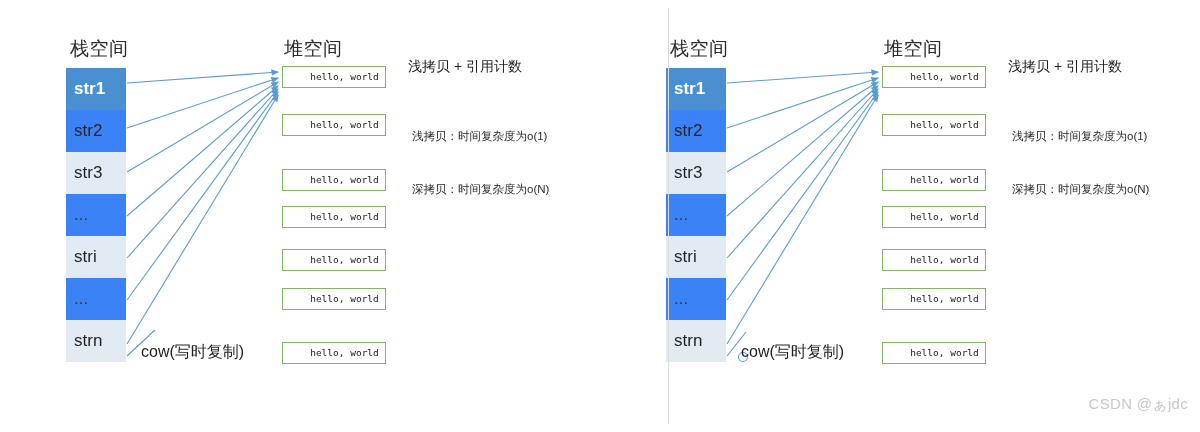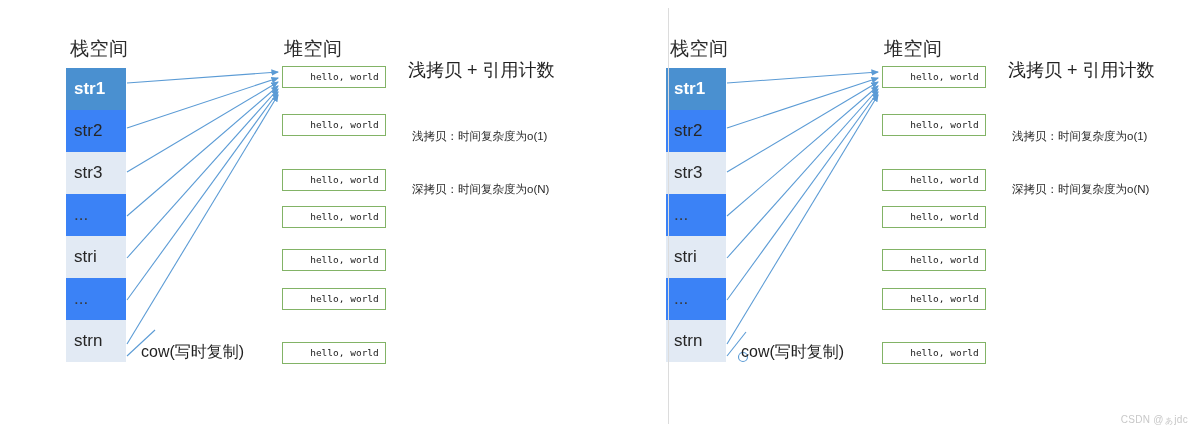--- a/index.html
+++ b/index.html
@@ -111,21 +111,21 @@
     width: 600px;
     height: 432px;
     pointer-events: none;
   }
 
   
   .ann-title {
     position: absolute;
     left: 408px;
     top: 58px;
-    font-size: 18px;
+    font-size: 14px;
     color: #1f1f1f;
     white-space: nowrap;
   }
   .ann-line {
     position: absolute;
     left: 412px;
     font-size: 11.5px;
     color: #2b2b2b;
     white-space: nowrap;
   }
@@ -138,22 +138,22 @@
     top: 342px;
     font-size: 16px;
     color: #1f1f1f;
     white-space: nowrap;
     text-align: center;
   }
 
   .watermark {
     position: absolute;
     right: 12px;
-    bottom: 5px;
-    font-size: 10px;
+    bottom: 18px;
+    font-size: 15px;
     color: #c8c8c8;
     white-space: nowrap;
     letter-spacing: 0.3px;
   }
 </style>
 </head>
 <body>
 
 <div class="canvas">
 

